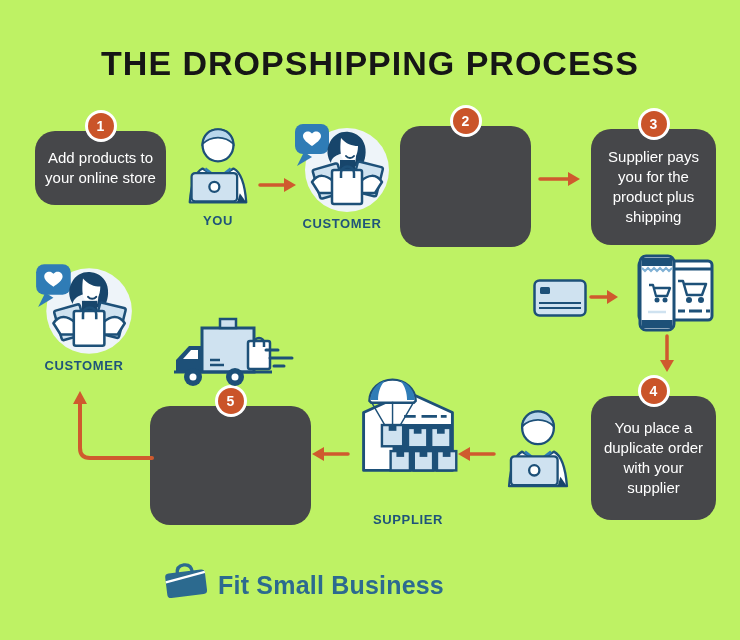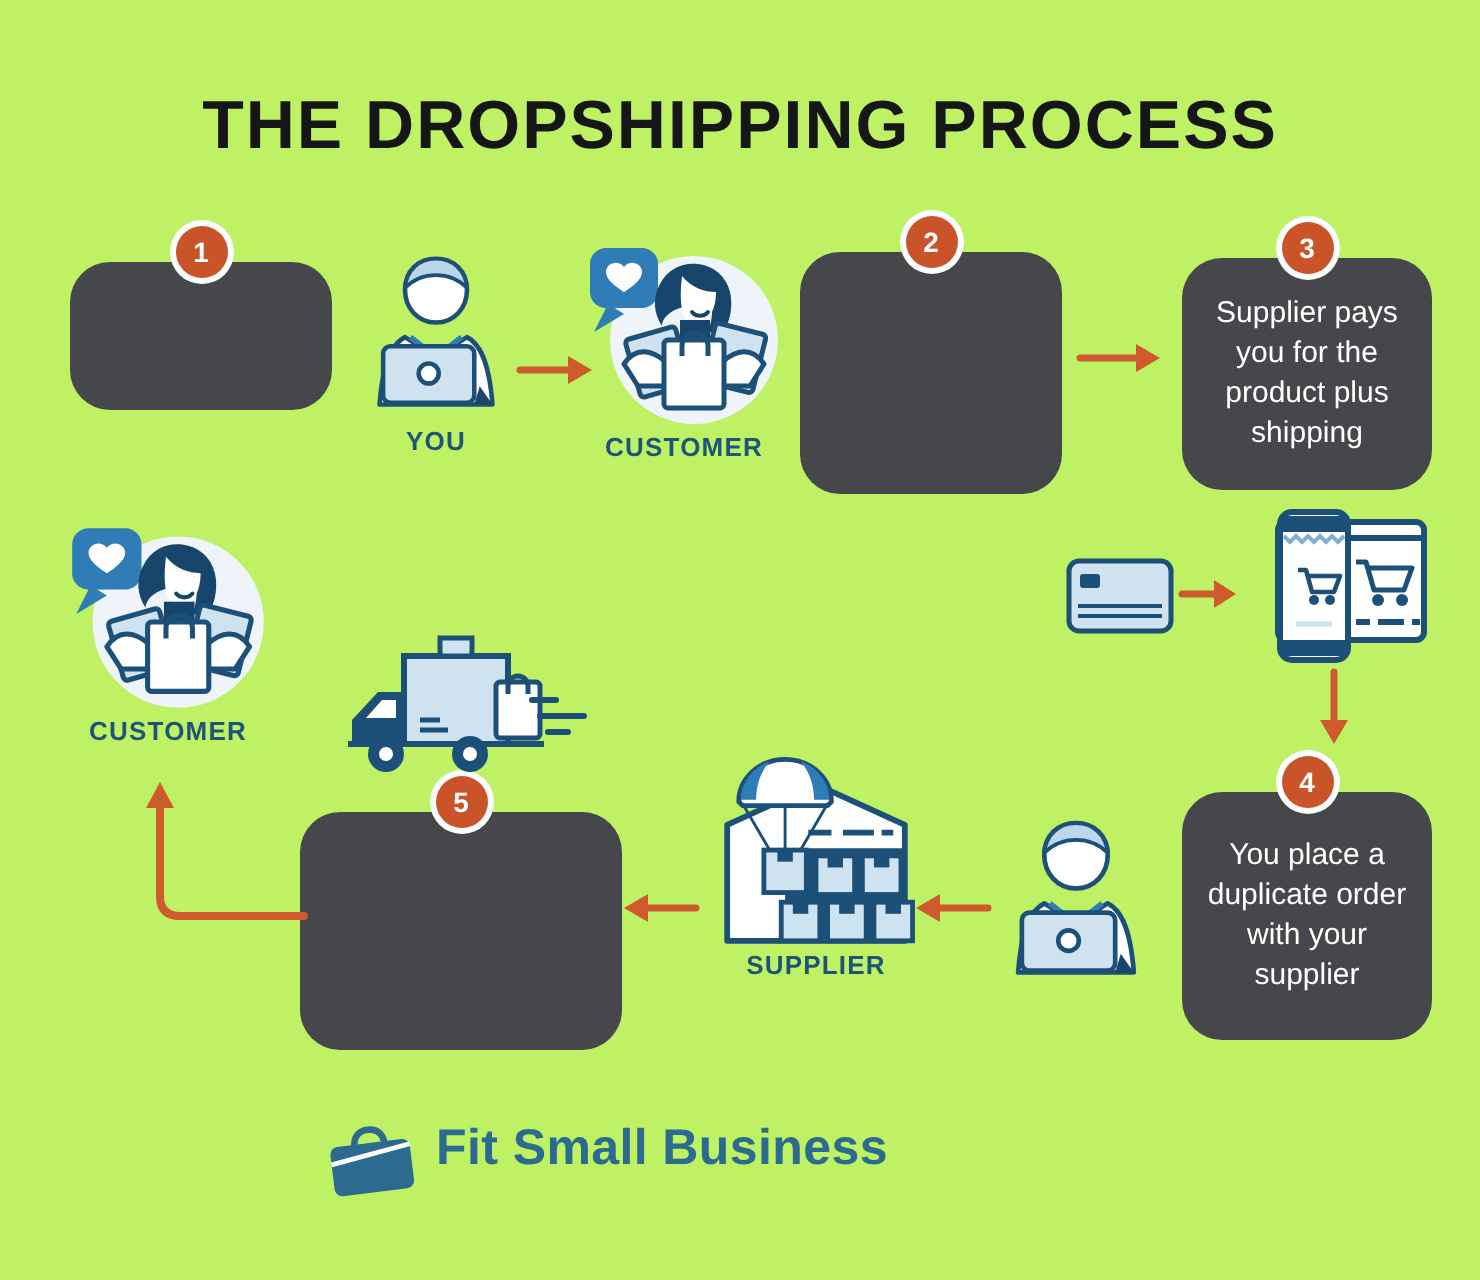--- a/index.html
+++ b/index.html
@@ -22,21 +22,21 @@
     display:flex;align-items:center;justify-content:center;
     color:#fff;font-size:14px;font-weight:bold;
   }
   .actor-label{
     position:absolute;text-align:center;font-size:13px;font-weight:bold;
     letter-spacing:.6px;color:#1f547a;
   }
   .abs{position:absolute;}
   .footer{
     position:absolute;top:560px;left:0;width:608px;display:flex;
-    align-items:flex-start;justify-content:center;gap:10px;
+    align-items:flex-end;justify-content:center;gap:10px;
   }
   .footer .brand{font-size:25px;font-weight:bold;color:#2c6a8f;letter-spacing:.2px;}
   svg{display:block;}
 </style>
 </head>
 <body>
 
 <div class="stage">
 
   <svg width="0" height="0" style="position:absolute" aria-hidden="true">
@@ -67,20 +67,21 @@
           <path d="M51 62v-5a6.5 6.5 0 0 1 13 0v5" fill="none"></path>
         </g>
       </g>
     </defs>
   </svg>
 
   <div class="title">THE DROPSHIPPING PROCESS</div>
 
   <div class="step-box" style="left:35px;top:131px;width:131px;height:74px;">
     <div class="badge">1</div>
+    <span>Add products to your online store</span>
   </div>
 
   <div class="abs" style="left:177px;top:120px;">
     <svg width="82" height="88" viewBox="0 0 90 92">
         <use href="#person-fig"></use>
       </svg>
   </div>
   <div class="actor-label" style="left:177px;top:213px;width:82px;">YOU</div>
 
   <div class="abs" style="left:258px;top:176px;">
@@ -192,21 +193,21 @@
           <rect x="94" y="84" width="8" height="6"></rect>
       </g>
       <path d="M18 32a24 22 0 0 1 48 0l-2 2H20z" fill="#fff" stroke="#1d5078" stroke-width="2.5" stroke-linejoin="round"></path>
       <path d="M19 31a24 22 0 0 1 15-20c-5 6-7 13-7 20z" fill="#2f7cb6"></path>
       <path d="M65 31a24 22 0 0 0-15-20c5 6 7 13 7 20z" fill="#2f7cb6"></path>
       <path d="M20 33l14 24M64 33L50 57M42 33l0 24" stroke="#1d5078" stroke-width="1.5"></path>
       <rect x="31" y="57" width="22" height="22" fill="#cfe2f0" stroke="#1d5078" stroke-width="2.5"></rect>
       <rect x="38" y="57" width="8" height="6" fill="#1d5078"></rect>
     </svg>
   </div>
-  <div class="actor-label" style="left:350px;top:475px;width:116px;">SUPPLIER</div>
+  <div class="actor-label" style="left:350px;top:512px;width:116px;">SUPPLIER</div>
 
   <div class="abs" style="left:310px;top:445px;">
     <svg width="40" height="18" viewBox="0 0 40 18">
         <path d="M38 9H13" stroke="#cf5a2e" stroke-width="3.5" stroke-linecap="round"></path>
         <path d="M14 2L2 9l12 7z" fill="#cf5a2e"></path>
       </svg>
   </div>
 
   <div class="step-box" style="left:150px;top:406px;width:161px;height:119px;">
     <div class="badge">5</div>

